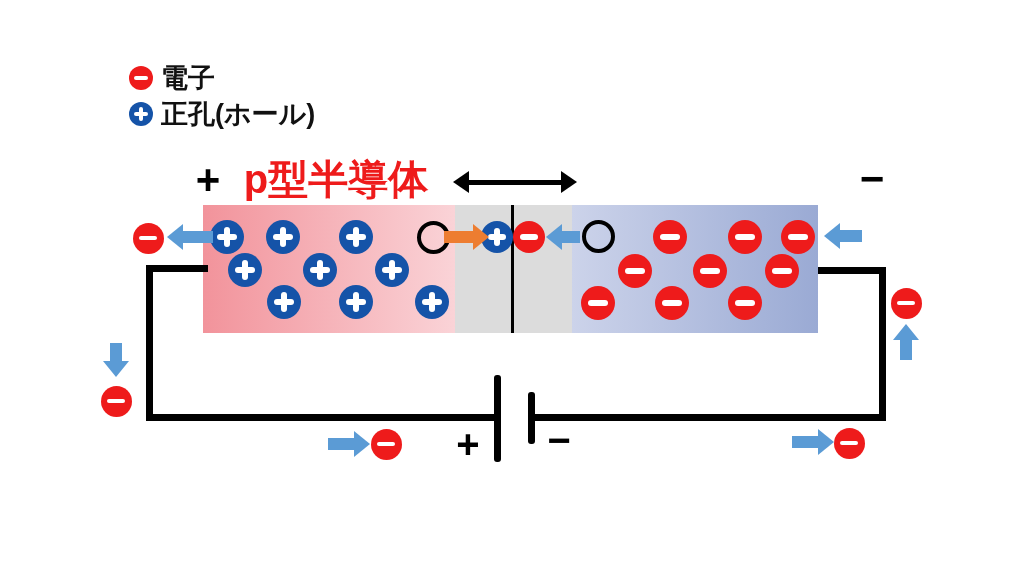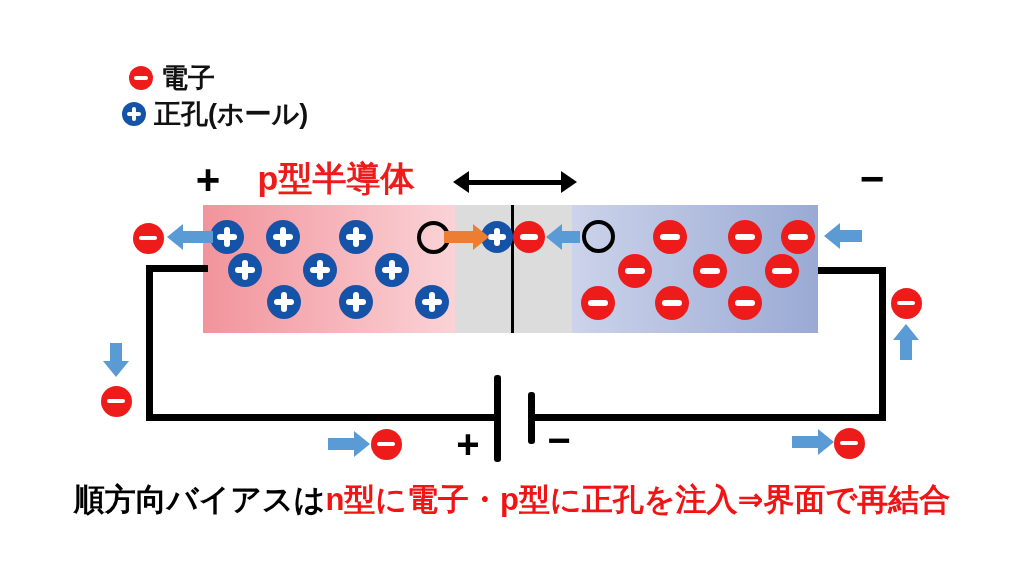--- a/index.html
+++ b/index.html
@@ -42,30 +42,30 @@
 <body>
 
 <div id="canvas">
 
   <div class="legend-row" style="left:129px;top:60px;">
     <span class="particle" style="position: relative; width: 24px; height: 24px; background: rgb(238, 27, 27);">
         <span class="bar-h"></span>
       </span>
     <span class="legend-label">電子</span>
   </div>
-  <div class="legend-row" style="left:122px;top:96px;justify-content:center;">
+  <div class="legend-row" style="left:129px;top:96px;justify-content:center;">
     <span class="particle" style="position: relative; width: 24px; height: 24px; background: rgb(21, 83, 168);">
         <span class="bar-h"></span>
         <span class="bar-v"></span>
       </span>
     <span class="legend-label">正孔(ホール)</span>
   </div>
 
   <div class="hdr" style="left:208px;top:180px;font-size:42px;color:#000;">+</div>
-  <div class="hdr" id="p-label" style="left: 336px; top: 179px; font-size: 34px; color: rgb(238, 27, 27);">p型半導体</div>
+  <div class="hdr" id="p-label" style="left: 336px; top: 179px; font-size: 40px; color: rgb(238, 27, 27);">p型半導体</div>
   <div id="depl-arrow">
     <span class="d-head-l"></span>
     <span class="d-body"></span>
     <span class="d-head-r"></span>
   </div>
   <div class="hdr" style="left:872px;top:179px;font-size:42px;color:#000;">−</div>
 
   <div id="main-bar">
     <div class="region" id="p-region" style="left: 0px; width: 252px; background: linear-gradient(to right, rgb(242, 147, 155), rgb(250, 211, 215));"></div>
     <div class="region" id="gray-region" style="left: 252px; width: 117px; background: rgb(220, 220, 220);"></div>
@@ -200,15 +200,14 @@
       <div class="arrow" style="left: 443.5px; top: 224px; width: 45px; height: 26px; transform: rotate(0deg);">
         <span class="a-body" style="width:29px;background:#ed7d31;"></span>
         <span class="a-head" style="left:29px;border-left:16px solid #ed7d31;"></span>
       </div>
       <div class="arrow" style="left: 546px; top: 224px; width: 34px; height: 26px; transform: rotate(180deg);">
         <span class="a-body" style="width:18px;background:#5b9bd5;"></span>
         <span class="a-head" style="left:18px;border-left:16px solid #5b9bd5;"></span>
       </div>
     </div>
 
-  <div id="caption"><span id="caption-black">順方向バイアスは</span><span id="caption-red" style="color: rgb(242, 20, 20);">n型に電子・p型に正孔を注入⇒界面で再結合</span></div>
 
 </div>
 
 </body></html>

